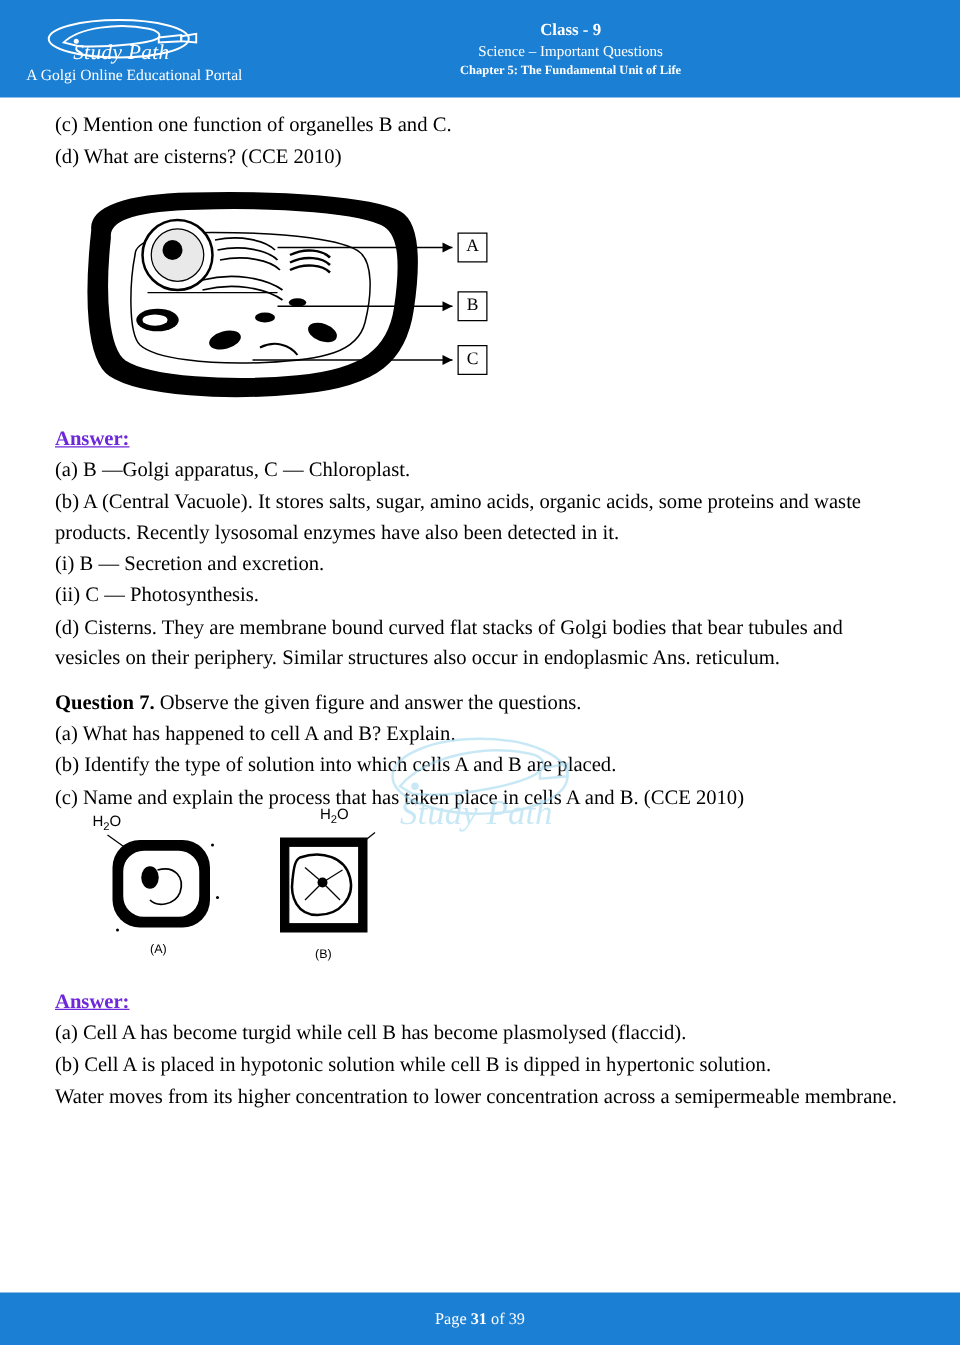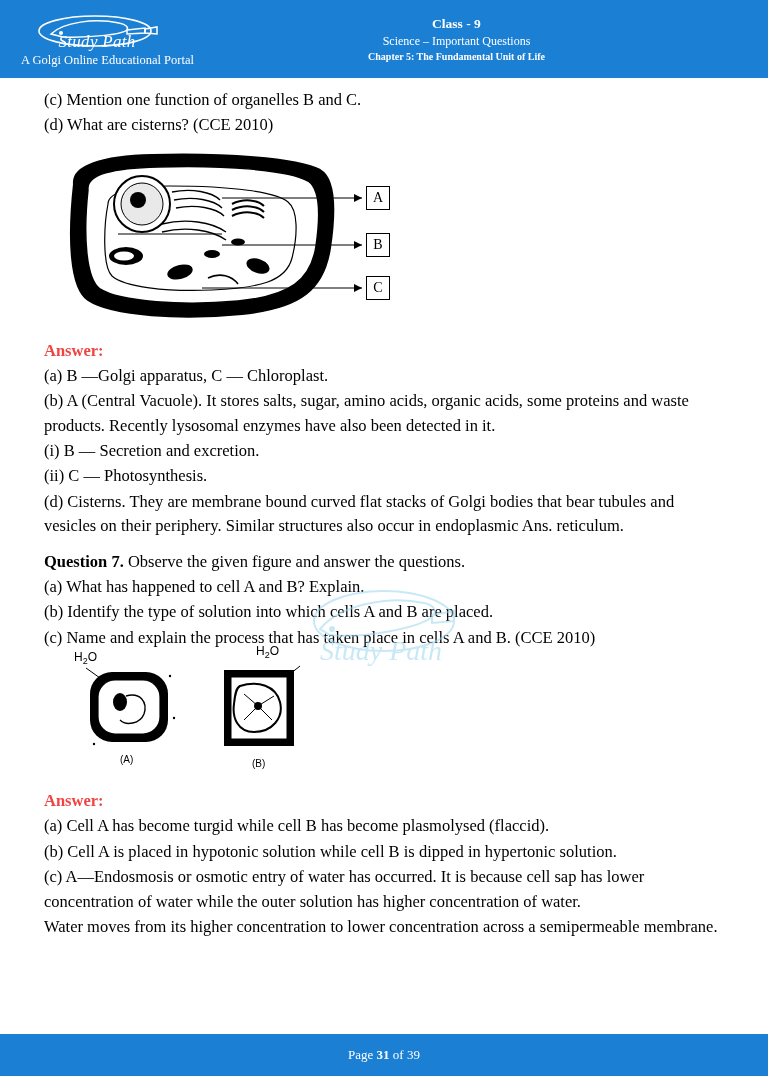--- a/index.html
+++ b/index.html
@@ -66,25 +66,26 @@
     position: relative;
     height: 878px;
   }
   p.line {
     margin: 0 0 1px 0;
     font-size: 16.5px;
     line-height: 1.48;
     font-family: "Liberation Serif", serif;
   }
   .answer-label {
-    color: #ef4444;
+    color: #6d28d9;
     font-weight: bold;
     font-size: 16.5px;
     margin: 13px 0 3px 0;
     font-family: "Liberation Serif", serif;
+    text-decoration: underline;
   }
   .q-label { font-weight: bold; }
   .spacer-sm { height: 10px; }
 
   
   .fig1 {
     position: relative;
     width: 330px;
     height: 180px;
     margin: 10px 0 6px 18px;
@@ -274,21 +275,20 @@
     </svg>
     <div class="h2o" style="left:0px; top:-8px;">H<sub>2</sub>O</div>
     <div class="h2o" style="left:182px; top:-14px;">H<sub>2</sub>O</div>
     <div class="cell-cap" style="left:46px; top:96px;">(A)</div>
     <div class="cell-cap" style="left:178px; top:100px;">(B)</div>
   </div>
 
   <div class="answer-label">Answer:</div>
   <p class="line">(a) Cell A has become turgid while cell B has become plasmolysed (flaccid).</p>
   <p class="line">(b) Cell A is placed in hypotonic solution while cell B is dipped in hypertonic solution.</p>
-  <p class="line">(c) A—Endosmosis or osmotic entry of water has occurred. It is because cell sap has lower concentration of water while the outer solution has higher concentration of water.</p>
   <p class="line">Water moves from its higher concentration to lower concentration across a semipermeable membrane.</p>
 
   <div class="watermark">
     <svg width="200" height="110" viewBox="0 0 200 110">
       <ellipse cx="88" cy="38" rx="70" ry="30" stroke="#9ed7f0" stroke-width="2" fill="none"></ellipse>
       <path d="M24 46 C44 22, 92 12, 128 20 C138 22, 142 28, 136 34 C124 44, 70 56, 34 52 Z" stroke="#9ed7f0" stroke-width="2" fill="none"></path>
       <path d="M136 32 L158 28 L158 38 L136 40 Z" stroke="#9ed7f0" stroke-width="2" fill="none"></path>
       <circle cx="36" cy="46" r="3" fill="#9ed7f0"></circle>
     </svg>
     <div class="wm-text">Study Path</div>

